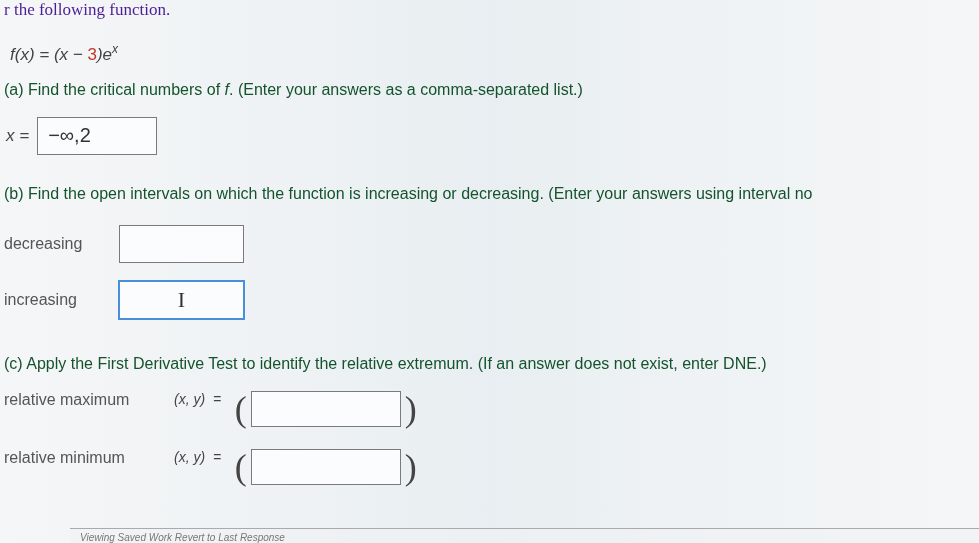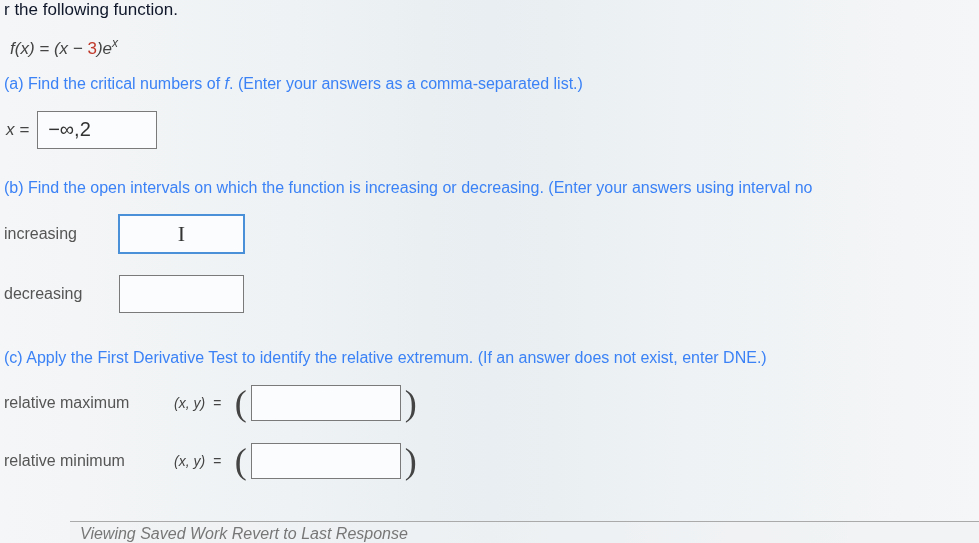--- a/index.html
+++ b/index.html
@@ -12,23 +12,24 @@
       font-size: 16px;
       color: #444;
       background: linear-gradient(to right, #f5f6f7 0%, #eef2f4 30%, #e8eef1 50%, #eef2f4 70%, #f5f6f7 100%);
       width: 979px;
       height: 543px;
       padding: 0 4px;
       position: relative;
       overflow: hidden;
     }
     .intro-line {
-      color: #0f172a;
+      color: #4c1d95;
       font-size: 17px;
-      margin-bottom: 16px;
+      margin-bottom: 22px;
+      font-family: Liberation Serif, serif;
     }
     .function-def {
       font-style: italic;
       font-size: 17px;
       color: #444;
       margin-bottom: 16px;
       margin-left: 6px;
     }
     .function-def .f {
       font-style: italic;
@@ -36,21 +37,21 @@
     .function-def .three {
       color: #c0392b;
       font-style: normal;
     }
     .function-def .sup {
       font-size: 12px;
       vertical-align: super;
       font-style: italic;
     }
     .part-label {
-      color: #3b82f6;
+      color: #14532d;
       font-size: 16px;
       margin-bottom: 18px;
     }
     .part-label .it {
       font-style: italic;
     }
     .answer-row {
       display: flex;
       align-items: center;
       margin-bottom: 30px;
@@ -103,21 +104,20 @@
     .cursor {
       font-family: 'Times New Roman', serif;
       font-size: 22px;
       color: #333;
     }
     .section-c {
       margin-top: 36px;
     }
     .extremum-row {
       display: flex;
-      align-items: center;
       margin-top: 16px;
     }
     .ext-label {
       width: 170px;
       font-size: 16px;
       color: #555;
     }
     .xy-label {
       font-style: italic;
       font-size: 14px;
@@ -140,21 +140,21 @@
       margin: 0 4px;
     }
     .footer-bar {
       position: absolute;
       bottom: 0;
       left: 70px;
       right: 0;
       border-top: 1px solid #aaa;
       padding: 3px 10px 0 10px;
       font-style: italic;
-      font-size: 16px;
+      font-size: 10px;
       color: #777;
       background: rgba(240,242,244,0.6);
     }
   </style>
 </head>
 <body>
 
 <div class="intro-line">r the following function.</div>
 
 <div class="function-def">
@@ -167,31 +167,31 @@
 
 <div class="answer-row">
   <span class="eq-label">x = </span>
   <div class="input-box">
     <span>−∞,2</span>
   </div>
 </div>
 
 <div class="section-b">
   <div class="part-label">(b) Find the open intervals on which the function is increasing or decreasing. (Enter your answers using interval no</div>
+
+  <div class="inc-dec-row" style="margin-top:22px;">
+    <span class="inc-dec-label">decreasing</span>
+    <div class="inc-dec-box"></div>
+  </div>
 
   <div class="inc-dec-row">
     <span class="inc-dec-label">increasing</span>
     <div class="inc-dec-box focused">
       <span class="cursor">I</span>
     </div>
-  </div>
-
-  <div class="inc-dec-row" style="margin-top:22px;">
-    <span class="inc-dec-label">decreasing</span>
-    <div class="inc-dec-box"></div>
   </div>
 </div>
 
 <div class="section-c">
   <div class="part-label">(c) Apply the First Derivative Test to identify the relative extremum. (If an answer does not exist, enter DNE.)</div>
 
   <div class="extremum-row">
     <span class="ext-label">relative maximum</span>
     <span class="xy-label">(x, y)  =  </span>
     <span class="paren">(</span>

